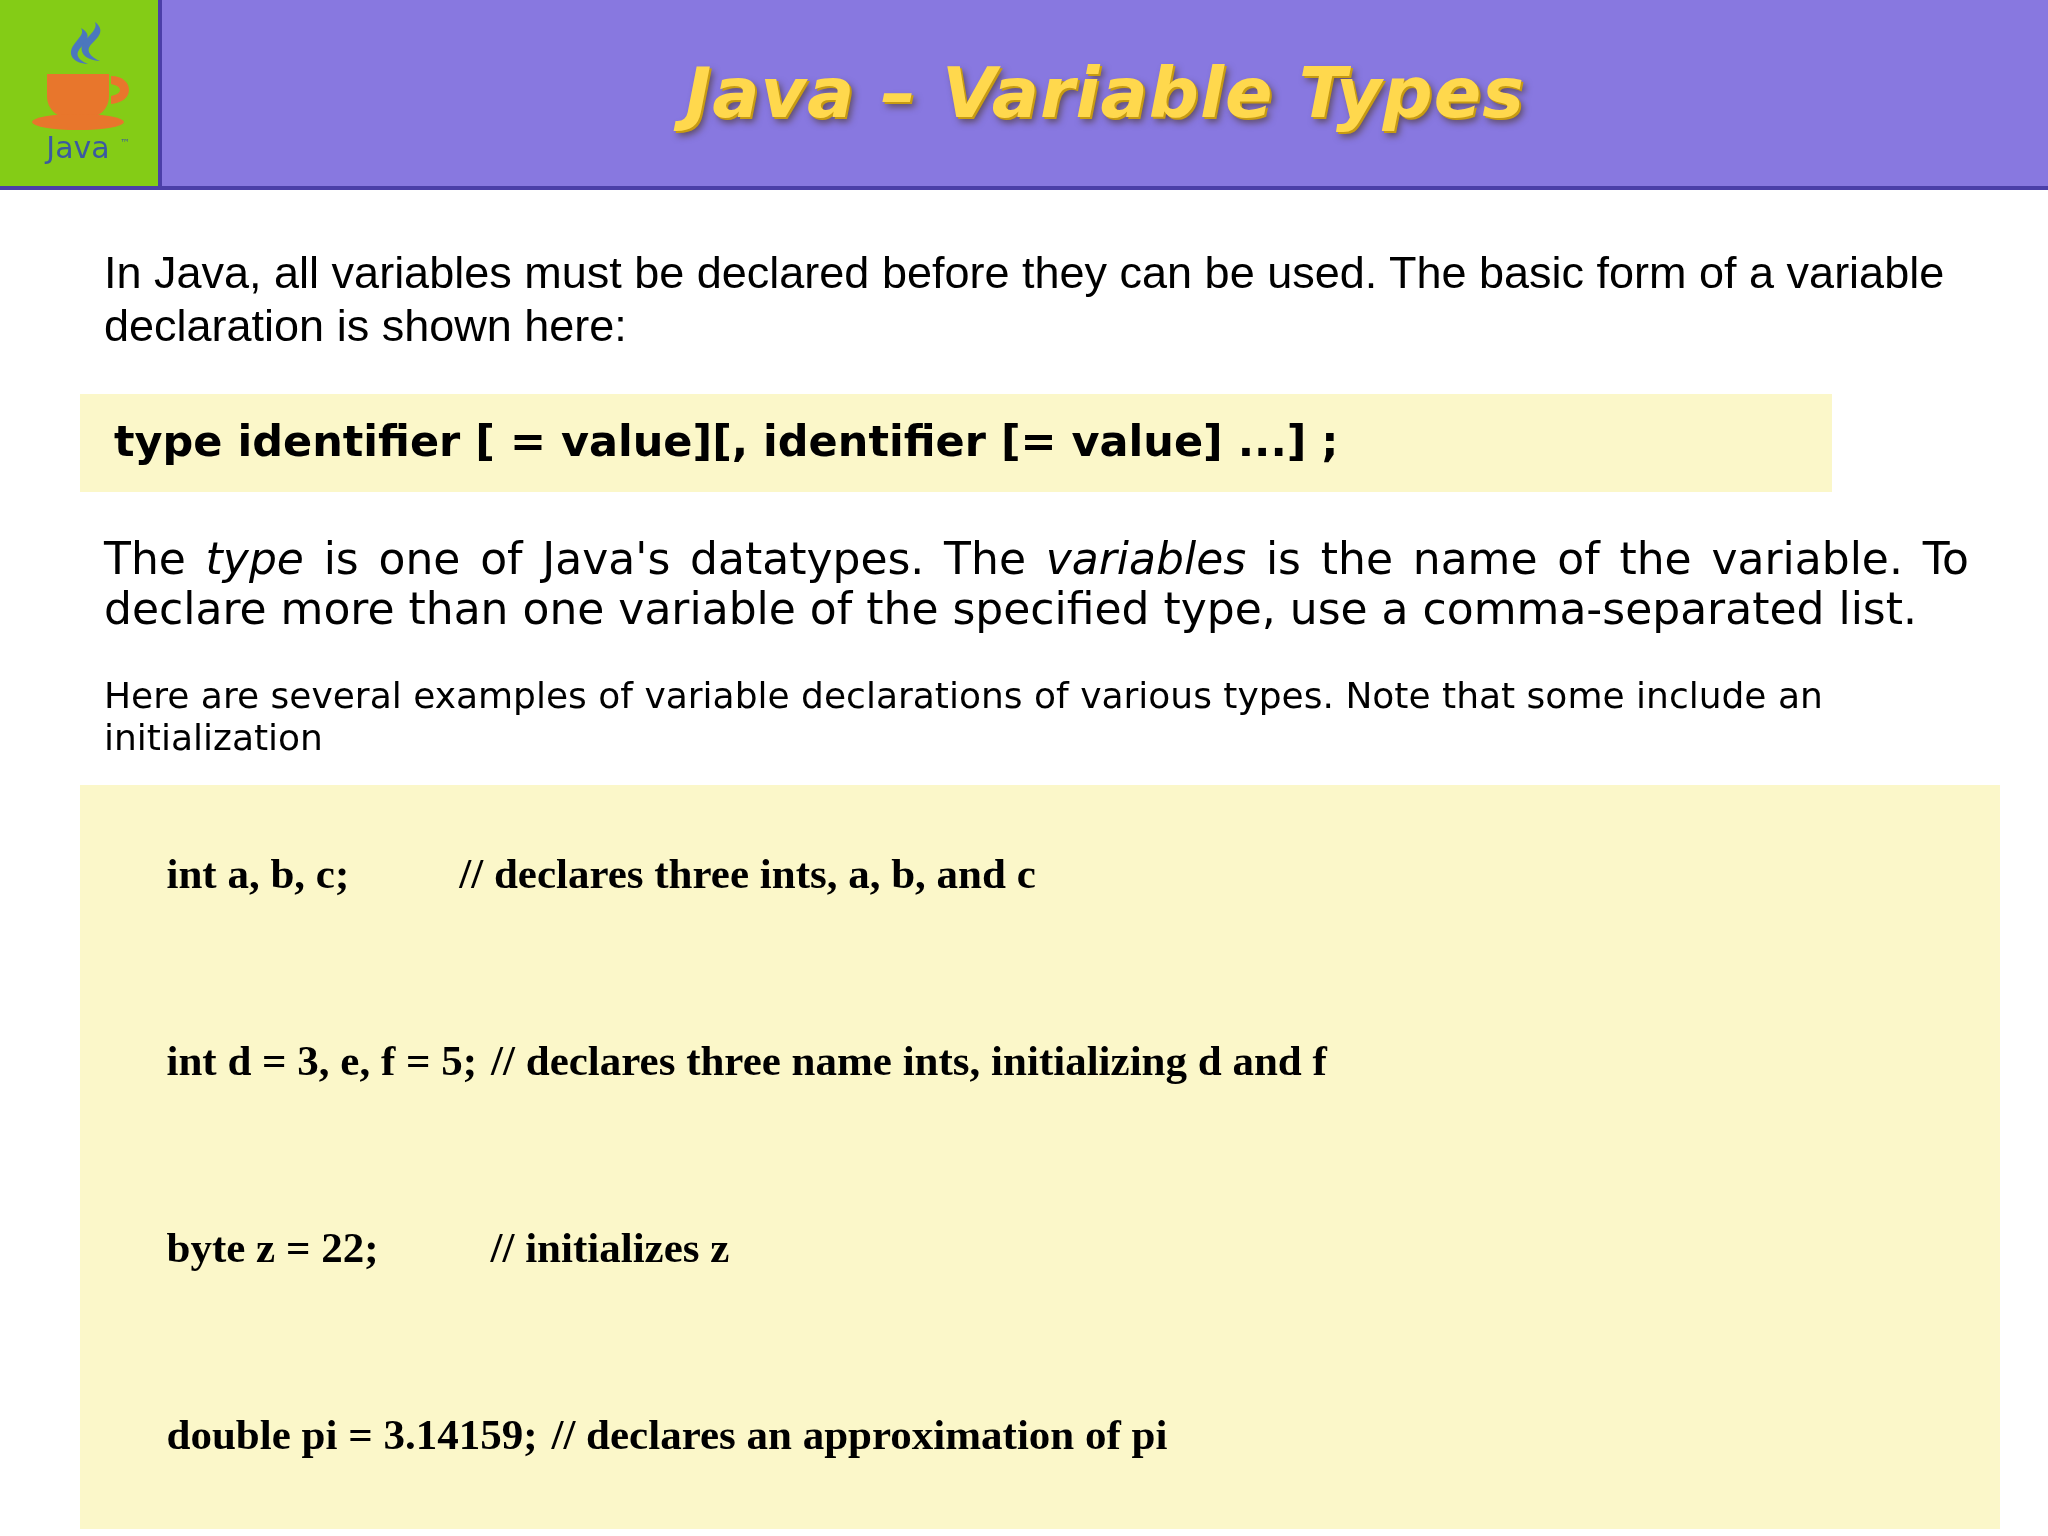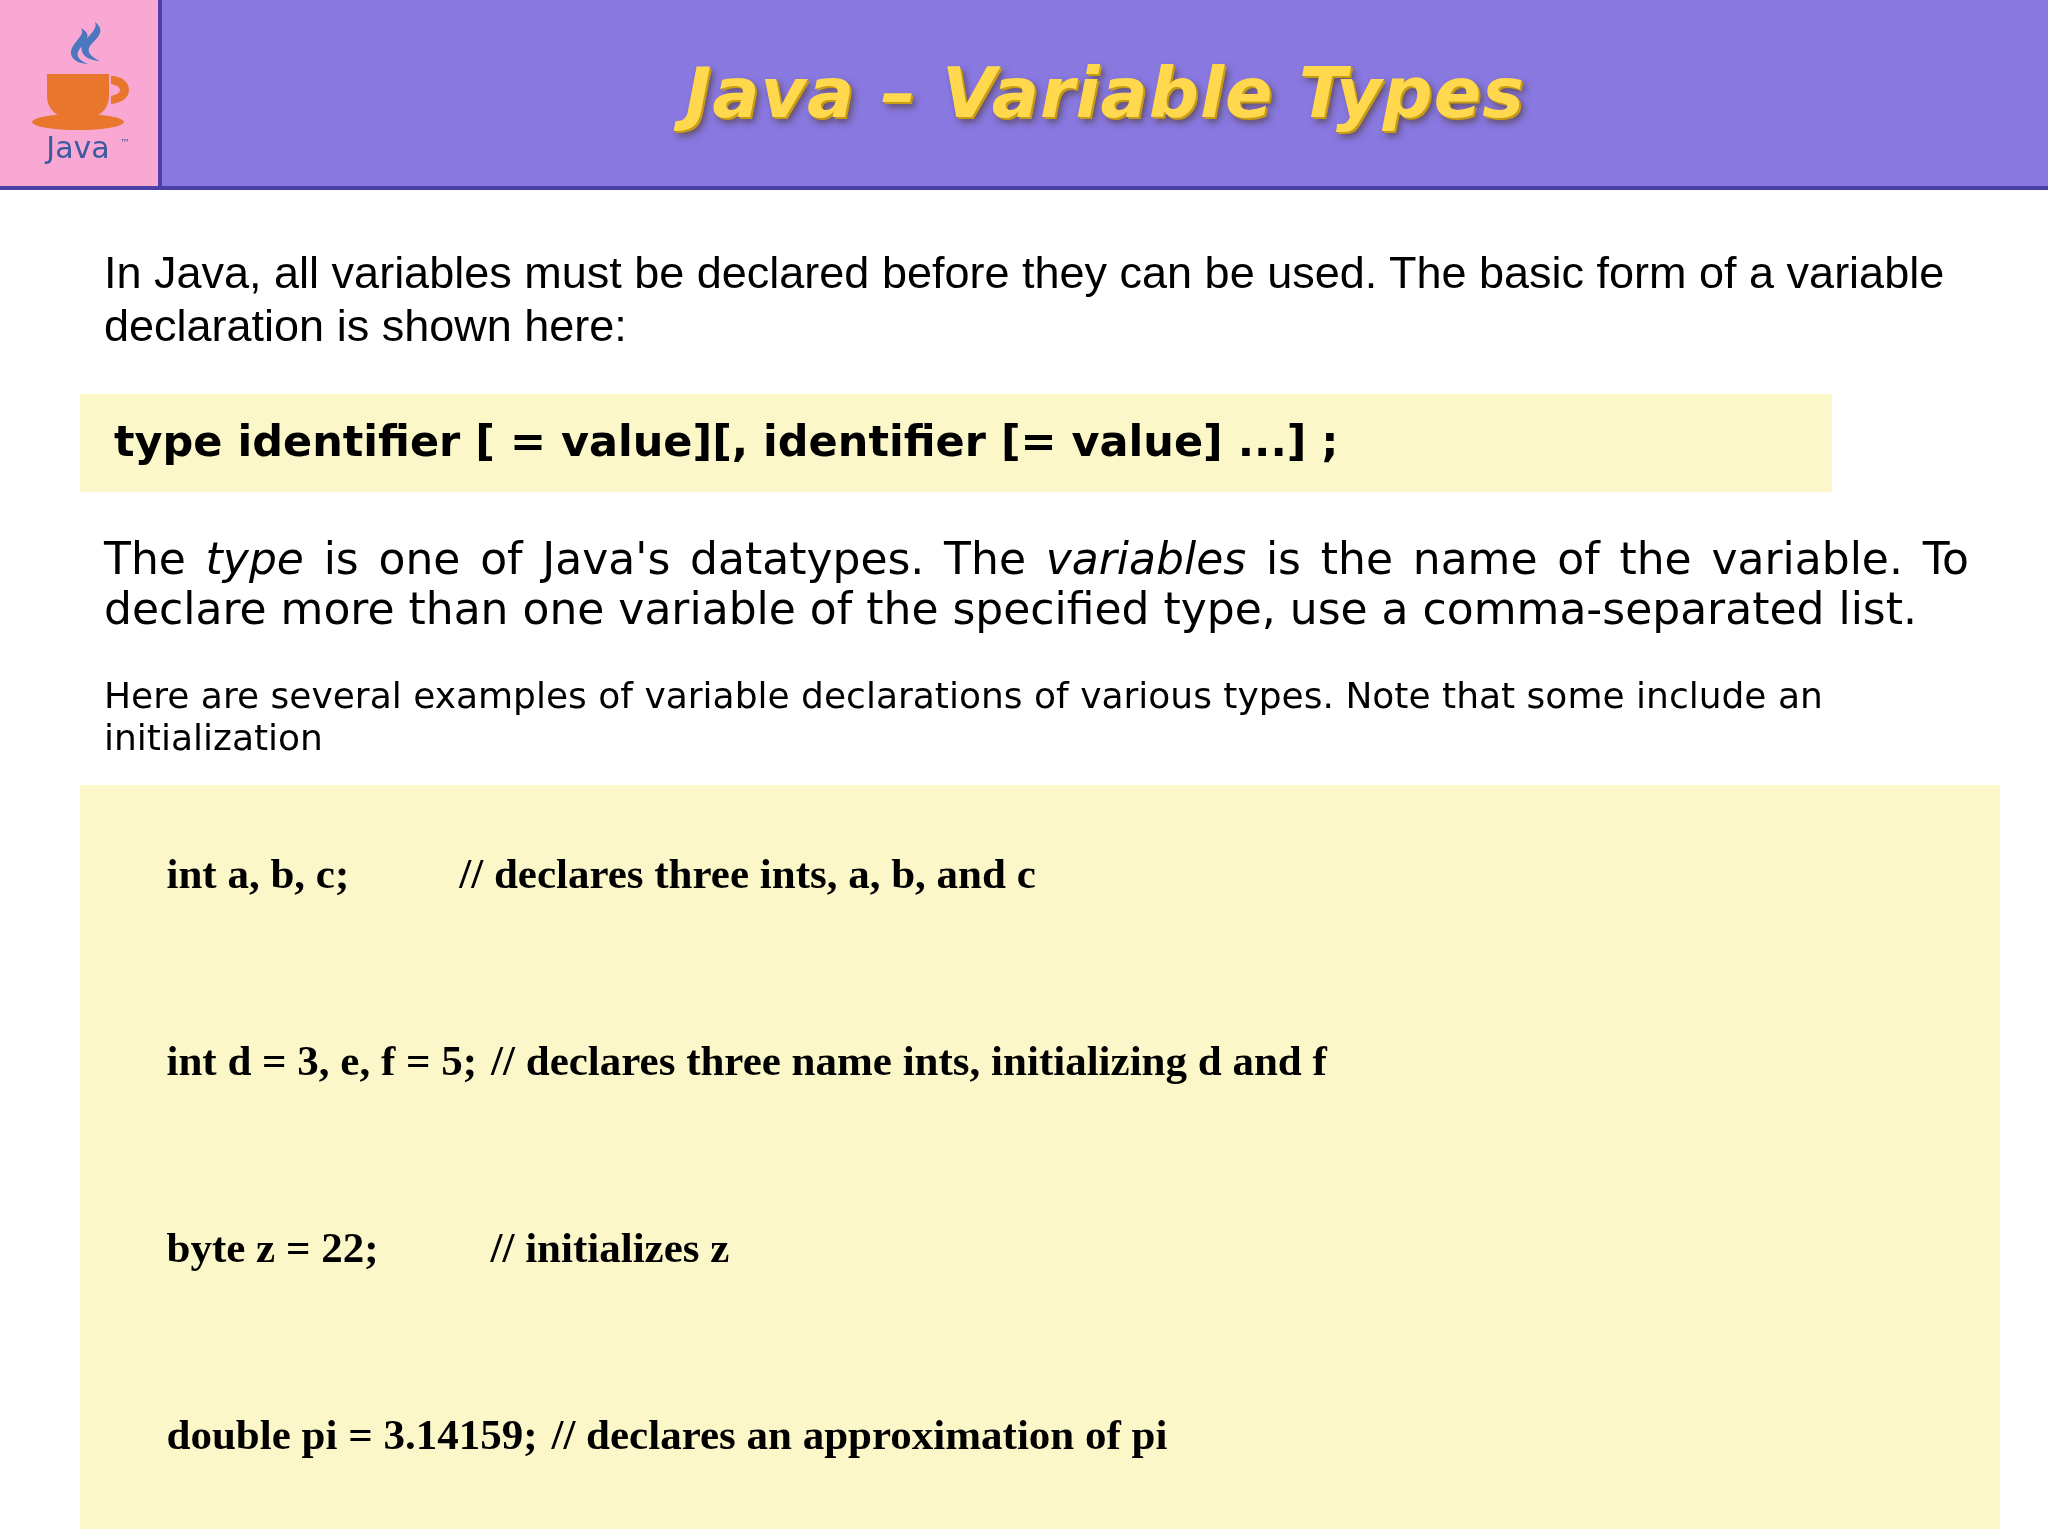--- a/index.html
+++ b/index.html
@@ -20,21 +20,21 @@
     position: relative;
     display: flex;
     align-items: stretch;
     height: 186px;
     background: #8878e0;
     border-bottom: 4px solid #4b3fa8;
   }
   .logo-box {
     width: 158px;
     min-width: 158px;
-    background: #f9a8d4;
+    background: #84cc16;
     border-right: 4px solid #4b3fa8;
     display: flex;
     align-items: center;
     justify-content: center;
     flex-direction: column;
   }
   .java-logo {
     width: 120px;
     height: 150px;
     position: relative;

